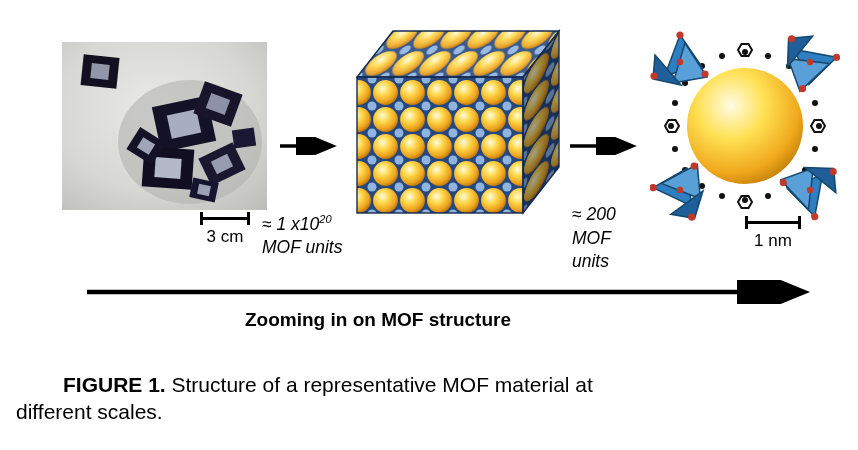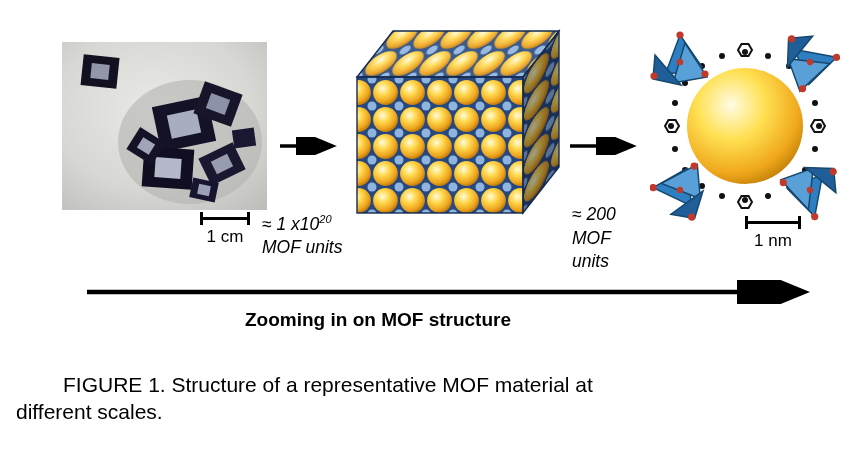--- a/index.html
+++ b/index.html
@@ -8,21 +8,21 @@
   .abs{position:absolute;}
   .panel-svg{display:block;}
   .scalebar{position:absolute;text-align:center;}
   .scalebar-line{height:13px;border-left:3px solid #000;border-right:3px solid #000;position:relative;}
   .scalebar-line::after{content:"";position:absolute;left:0;right:0;top:5px;height:3px;background:#000;}
   .scalebar-label{font-size:17px;margin-top:2px;white-space:nowrap;}
   .annotation{position:absolute;font-style:italic;font-size:17.5px;line-height:1.35;white-space:nowrap;}
   .annotation sup{font-size:11px;}
   .zoom-label{position:absolute;font-size:19px;font-weight:bold;}
   .caption{position:absolute;font-size:21px;line-height:1.3;text-indent:47px;}
-  .caption .cap-label{font-weight:normal;}
+  .caption .cap-label{font-weight:bold;}
 </style>
 </head>
 <body>
 
 <div class="page">
 
   <div class="abs" style="left:62px;top:42px;">
     <svg class="panel-svg" width="205" height="168" viewBox="0 0 205 168">
       <defs>
         <radialGradient id="bgGrad" cx="45%" cy="40%" r="80%">
@@ -188,21 +188,21 @@
 
       <use href="#paddle" transform="translate(30,34)"></use>
       <use href="#paddle" transform="translate(160,34) rotate(80)"></use>
       <use href="#paddle" transform="translate(30,162) rotate(-85)"></use>
       <use href="#paddle" transform="translate(160,162) rotate(170)"></use>
     </svg>
   </div>
 
   <div class="scalebar" style="left:200px;top:212px;width:50px;">
     <div class="scalebar-line"></div>
-    <div class="scalebar-label">1 cm</div>
+    <div class="scalebar-label">3 cm</div>
   </div>
 
 
   <div class="scalebar" style="left:745px;top:216px;width:56px;">
     <div class="scalebar-line"></div>
     <div class="scalebar-label">1 nm</div>
   </div>
 
   <div class="annotation" style="left:262px;top:212px;">
     <span><span>≈ 1 x10</span><sup>20</sup></span><br>

